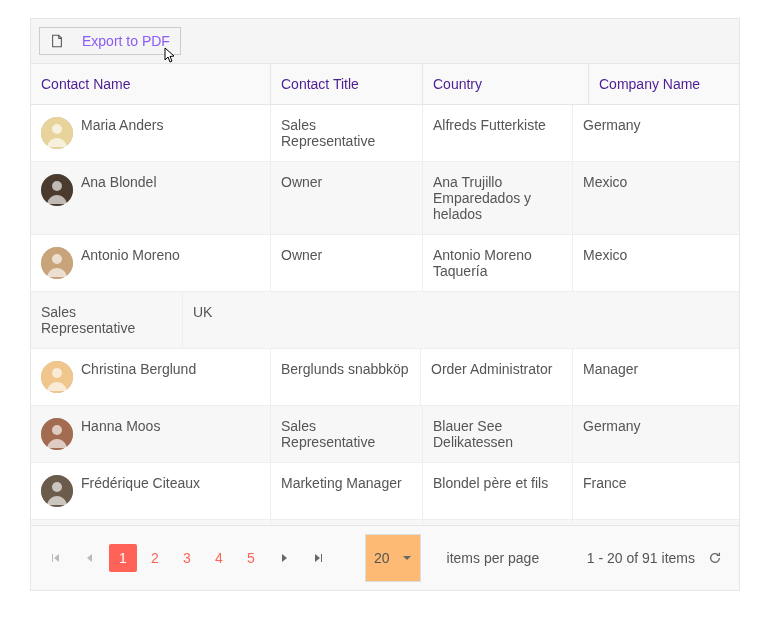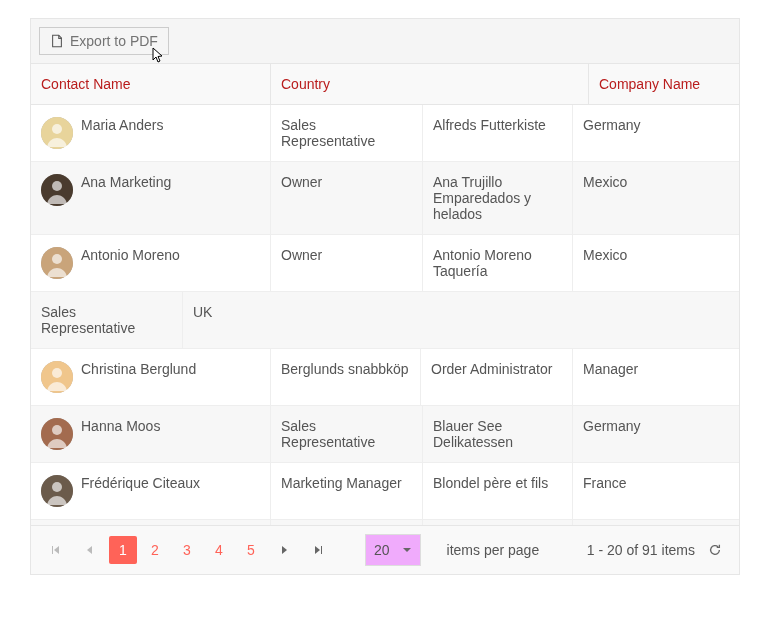--- a/index.html
+++ b/index.html
@@ -1,41 +1,41 @@
 <!DOCTYPE html>
 <html><head>
 <meta charset="utf-8">
 <style>
 html,body{margin:0;padding:0;background:#fff;font-family:Arial,Helvetica,sans-serif;font-size:14px;color:#555}
 .wrap{width:710px;margin:18px auto 0}
 .grid{border:1px solid #e6e6e6;background:#fff}
 .toolbar{background:#f5f5f5;border-bottom:1px solid #e6e6e6;padding:8px}
-.btn{display:inline-flex;align-items:center;gap:6px;background:#f5f5f5;border:1px solid #ccc;color:#737373;padding:5px 10px;cursor:pointer;font-size:14px;position:relative}
+.btn{display:inline-flex;align-items:center;gap:18px;background:#f5f5f5;border:1px solid #ccc;color:#8b5cf6;padding:5px 10px;cursor:pointer;font-size:14px;position:relative}
 .cursor{position:absolute;right:3px;bottom:-11px}
 .thead{display:flex;background:#f9f9f9;border-bottom:1px solid #e6e6e6}
-.th{padding:12px 10px;color:#b91c1c;border-right:1px solid #e6e6e6;box-sizing:border-box}
+.th{padding:12px 10px;color:#4c1d95;border-right:1px solid #e6e6e6;box-sizing:border-box}
 .th:last-child{border-right:none}
 .c1{flex:0 0 240px}
 .c2{flex:0 0 152px}
 .c3{flex:0 0 150px}
 .c4{flex:1}
 .tbody{max-height:420px;overflow:hidden}
 .row{display:flex;border-bottom:1px solid #eee}
 .row:nth-child(odd){background:#fff}
 .row:nth-child(even){background:#f7f7f7}
 .td{padding:12px 10px;border-right:1px solid #eee;box-sizing:border-box;display:flex;align-items:flex-start}
 .td:last-child{border-right:none}
 .avatar{width:32px;height:32px;border-radius:50%;margin-right:8px;flex-shrink:0;background:#ccc;box-shadow:inset 0 0 0 1px rgba(0,0,0,.1);display:flex;align-items:center;justify-content:center}
 .pager{display:flex;align-items:center;background:#f9f9f9;border-top:1px solid #e6e6e6;padding:8px 10px;gap:6px;color:#555}
 .pbtn{width:28px;height:28px;display:flex;align-items:center;justify-content:center;cursor:pointer;color:#666;border-radius:2px}
 .pbtn.disabled{color:#bbb;cursor:default}
 .pnum{width:28px;height:28px;display:flex;align-items:center;justify-content:center;cursor:pointer;color:#ff6358;border-radius:2px}
 .pnum.active{background:#ff6358;color:#fff}
 .spacer{width:12px}
-.pagesize{display:flex;align-items:center;gap:12px;height:30px;border:1px solid #ddd;background:#f0abfc;padding:0 8px;cursor:pointer;margin-left:8px}
+.pagesize{display:flex;align-items:center;gap:12px;height:30px;border:1px solid #ddd;background:#fdba74;padding:8px 8px;cursor:pointer;margin-left:8px}
 .lbl{margin-left:20px}
 .flexgrow{flex:1}
 .refresh{width:28px;height:28px;display:flex;align-items:center;justify-content:center;cursor:pointer;color:#666}
 svg{display:block}
 </style>
 </head>
 <body>
 
 <div class="wrap">
 <div class="grid">
@@ -52,20 +52,21 @@
       <span class="cursor">
         <svg width="15" height="18" viewBox="0 0 15 18">
               <path d="M3 1 L3 13 L6 10 L8 15 L10 14 L8 9.5 L12 9 Z" fill="#fff" stroke="#000" stroke-width="1"></path>
             </svg>
       </span>
     </button>
   </div>
 
   <div class="thead">
     <div class="th c1">Contact Name</div>
+    <div class="th c2">Contact Title</div>
     <div class="th c4">Country</div>
     <div class="th c3">Company Name</div>
   </div>
 
   <div class="tbody" id="tbody">
         <div class="row">
           <div class="td c1">
             <span class="avatar">
               <svg width="32" height="32" viewBox="0 0 32 32">
                 <circle cx="16" cy="16" r="16" fill="#e8d49b"></circle>
@@ -81,21 +82,21 @@
         </div>
         <div class="row">
           <div class="td c1">
             <span class="avatar">
               <svg width="32" height="32" viewBox="0 0 32 32">
                 <circle cx="16" cy="16" r="16" fill="#4a3b2e"></circle>
                 <circle cx="16" cy="12" r="5" fill="rgba(255,255,255,.65)"></circle>
                 <path d="M6 30c1-6 6-9 10-9s9 3 10 9" fill="rgba(255,255,255,.65)"></path>
               </svg>
             </span>
-            <span>Ana Marketing</span>
+            <span>Ana Blondel</span>
           </div>
           <div class="td c2">Owner</div>
           <div class="td c3">Ana Trujillo Emparedados y helados</div>
           <div class="td c4">Mexico</div>
         </div>
         <div class="row">
           <div class="td c1">
             <span class="avatar">
               <svg width="32" height="32" viewBox="0 0 32 32">
                 <circle cx="16" cy="16" r="16" fill="#c9a47a"></circle>

